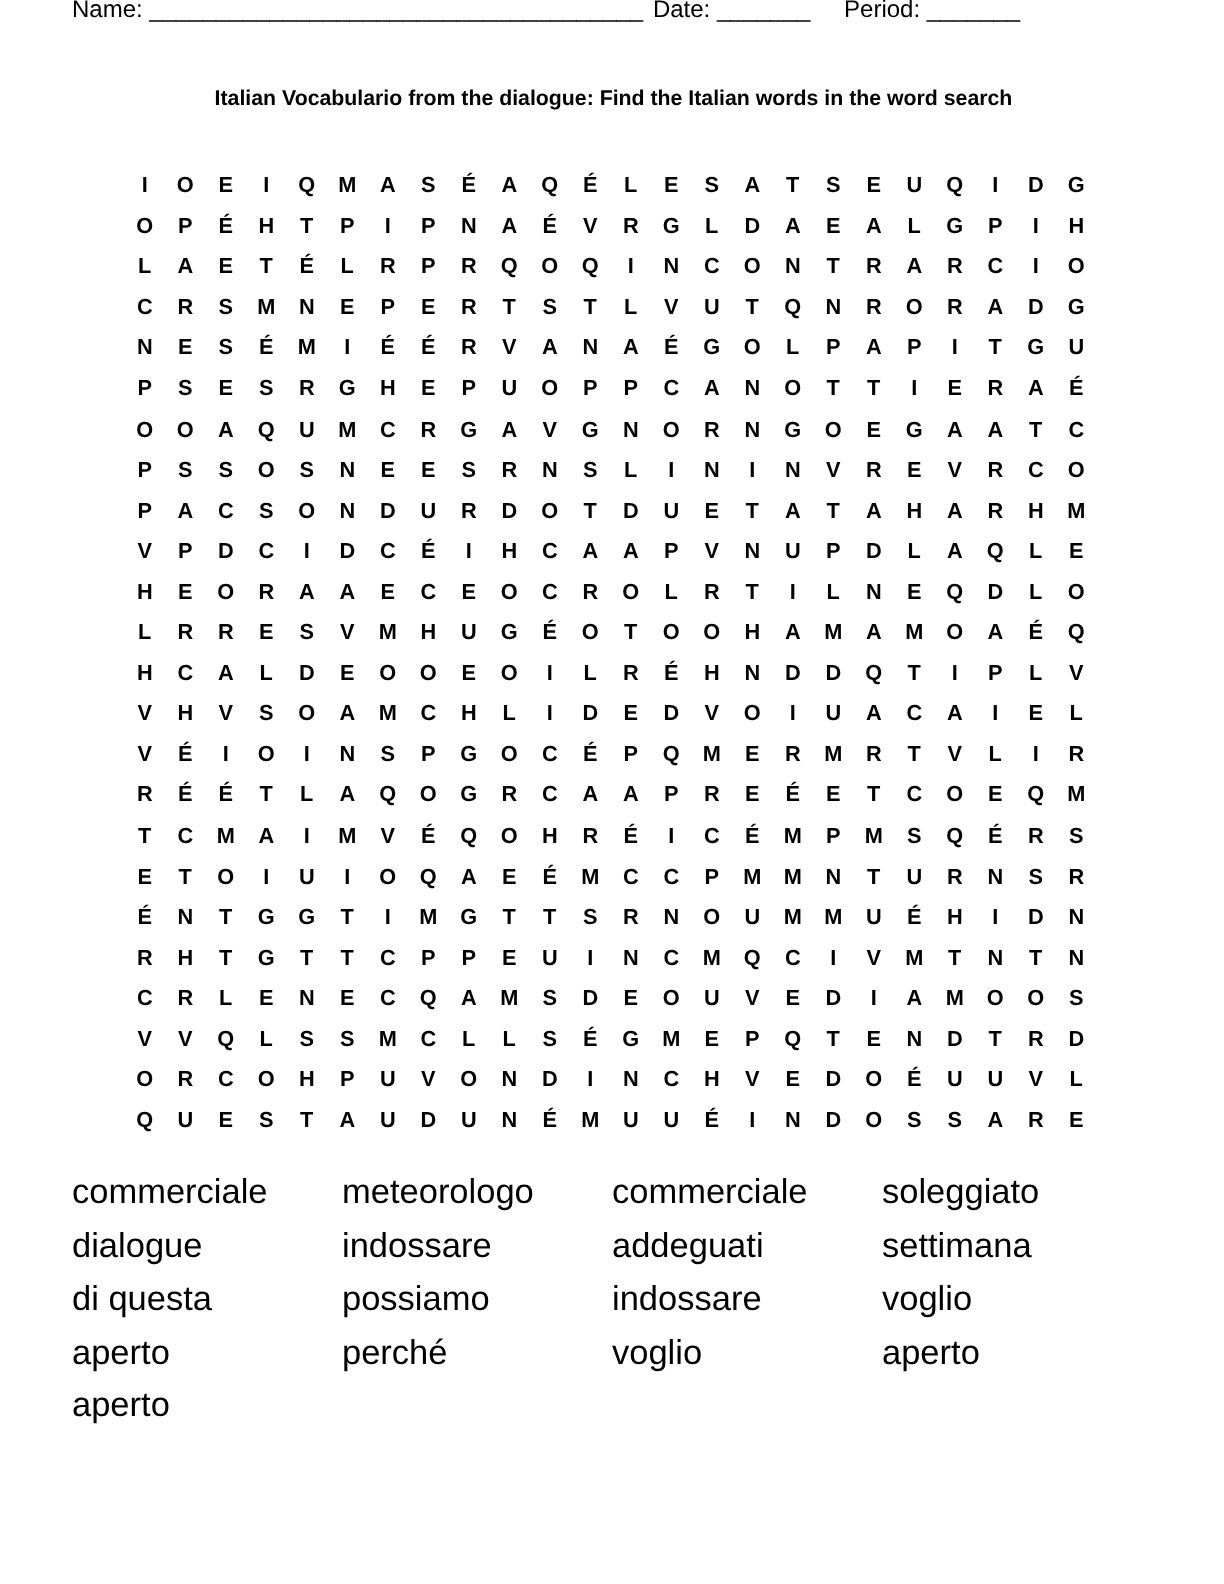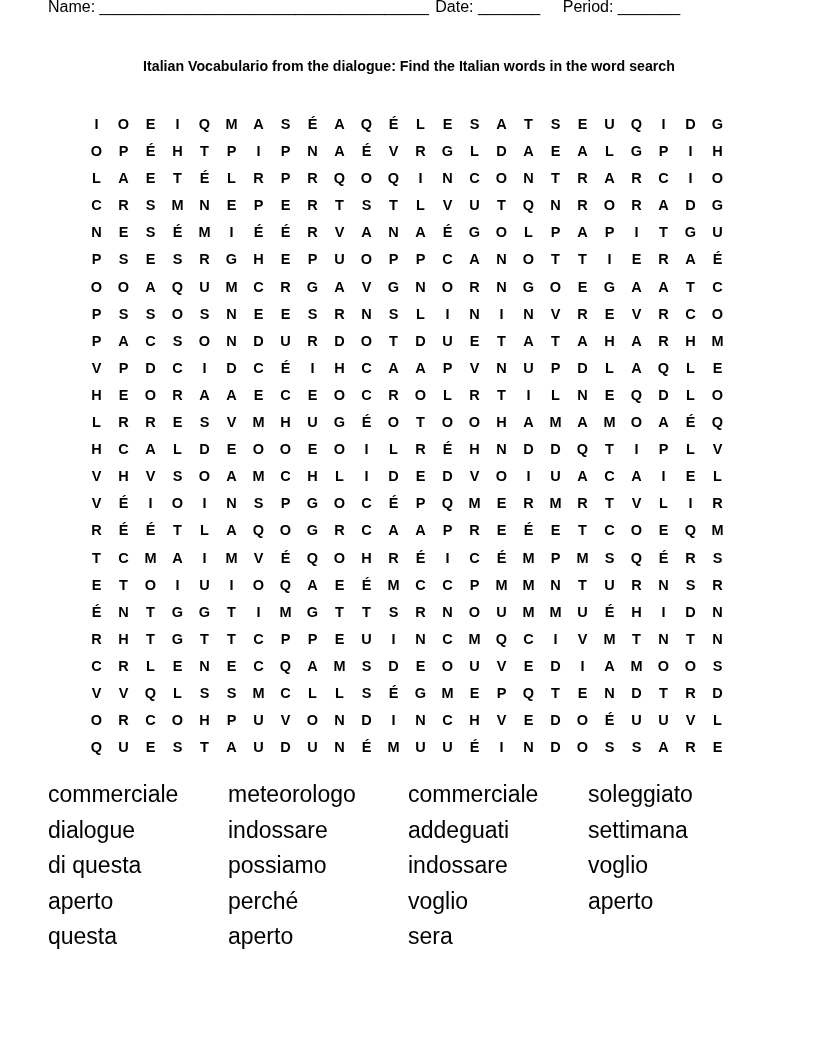--- a/index.html
+++ b/index.html
@@ -667,16 +667,14 @@
     <div class="word">addeguati</div>
     <div class="word">settimana</div>
     <div class="word">di questa</div>
     <div class="word">possiamo</div>
     <div class="word">indossare</div>
     <div class="word">voglio</div>
     <div class="word">aperto</div>
     <div class="word">perché</div>
     <div class="word">voglio</div>
     <div class="word">aperto</div>
-    <div class="word">questa</div>
     <div class="word">aperto</div>
-    <div class="word">sera</div>
   </div>
 
 </body></html>

